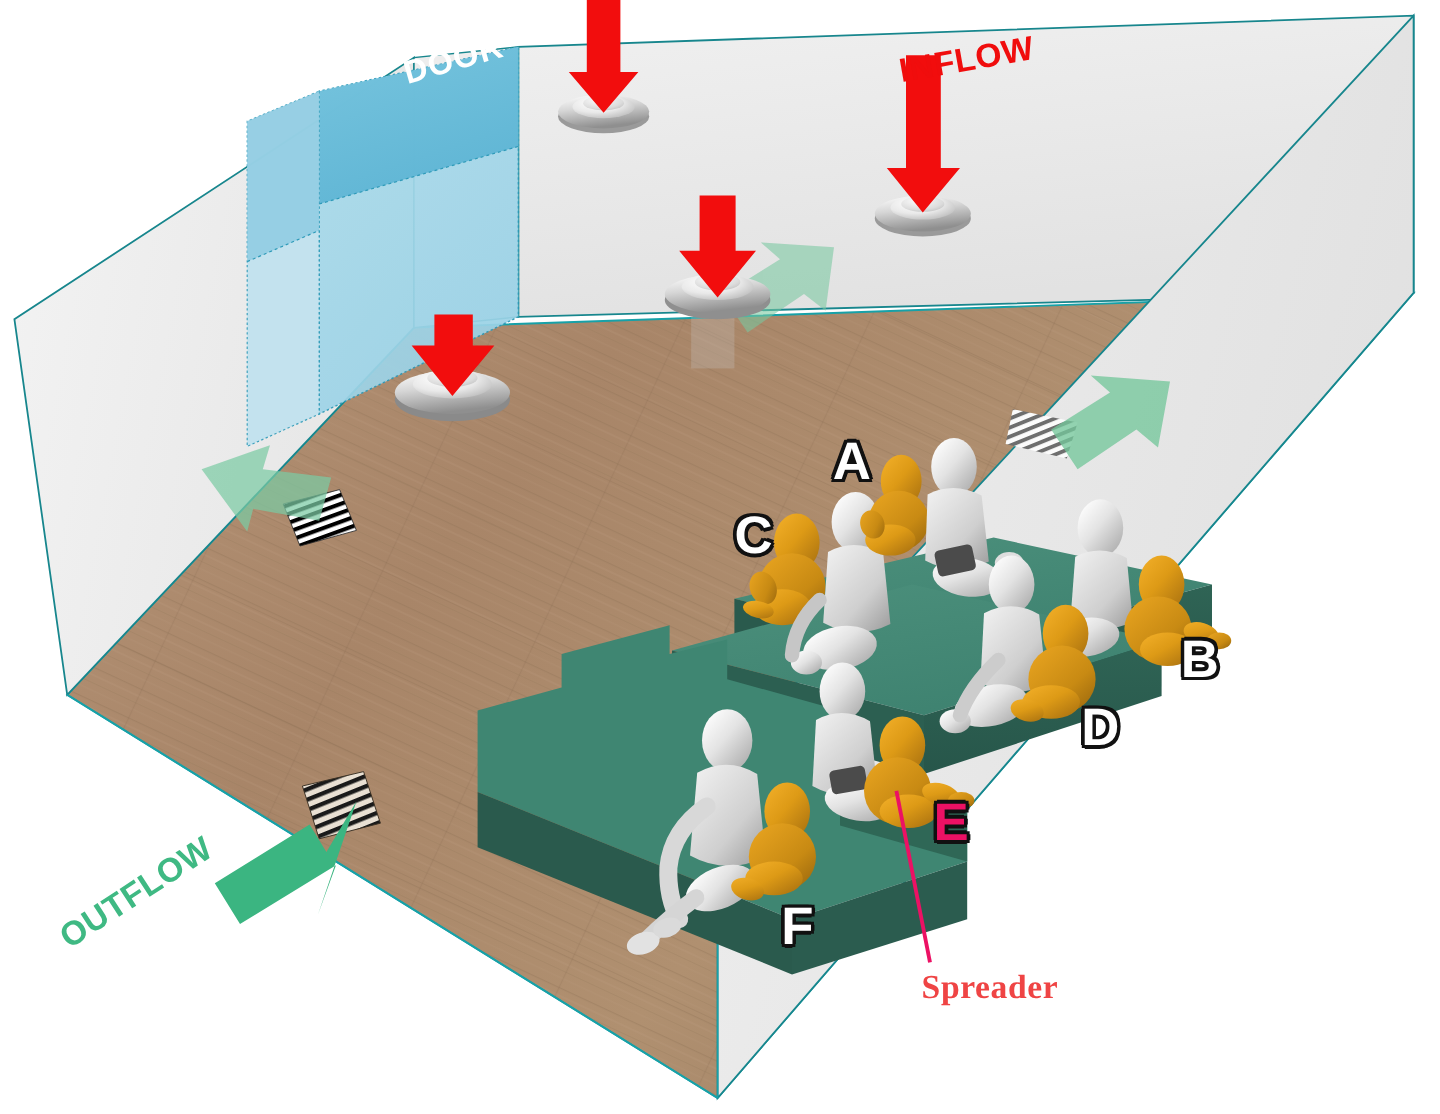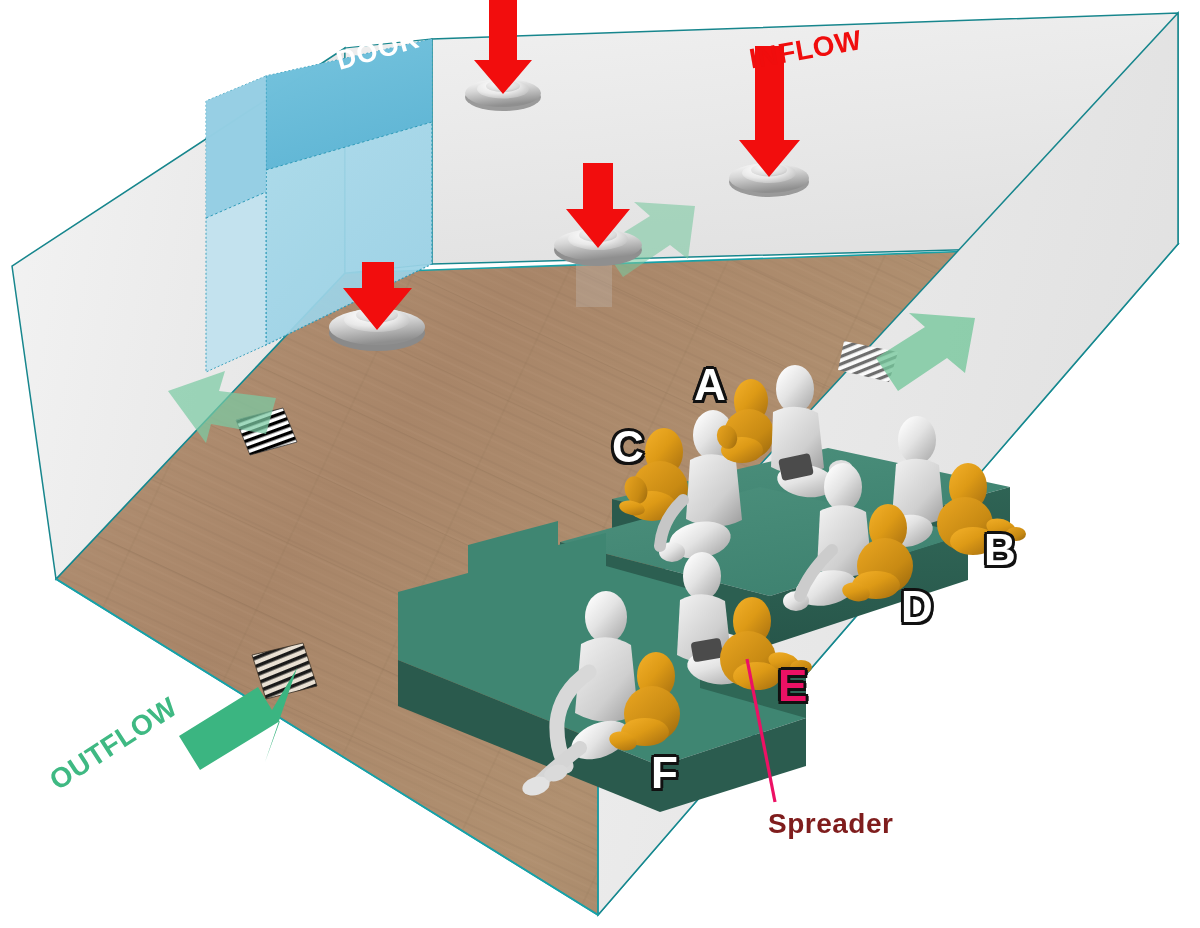--- a/index.html
+++ b/index.html
@@ -44,21 +44,21 @@
   }
   .letter-label.spreader-letter {
     color: #ec1164;
   }
   .word-label {
     font-size: 27px;
     letter-spacing: 0.5px;
   }
   .word-inflow { color: #f00d0d; font-size: 28px; }
   .word-outflow { color: #3fb983; font-size: 28px; }
-  .word-spreader { color: #7f1d1d; font-size: 28px; }
+  .word-spreader { color: #ef4444; font-size: 28px; font-family: Liberation Serif, serif; }
   .word-door {
     color: #ffffff;
     font-size: 27px;
     letter-spacing: 1px;
   }
 </style>
 </head>
 <body>
 
 <div id="scene">

